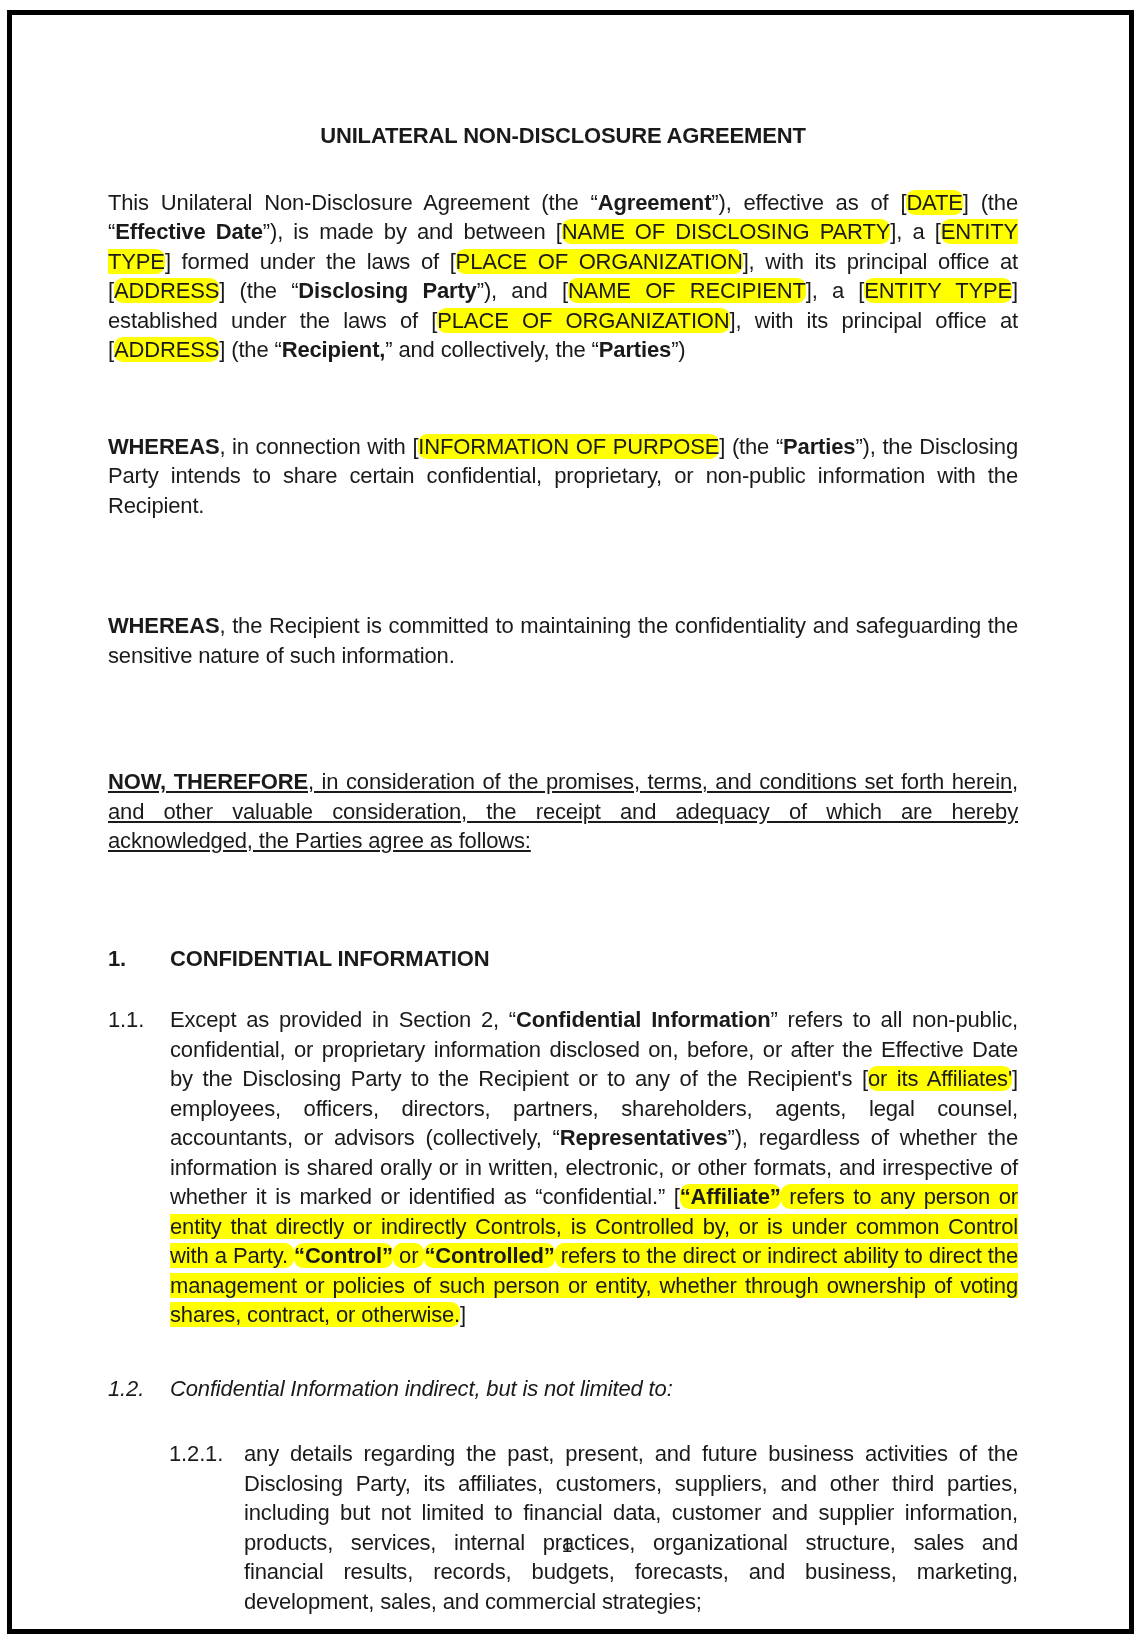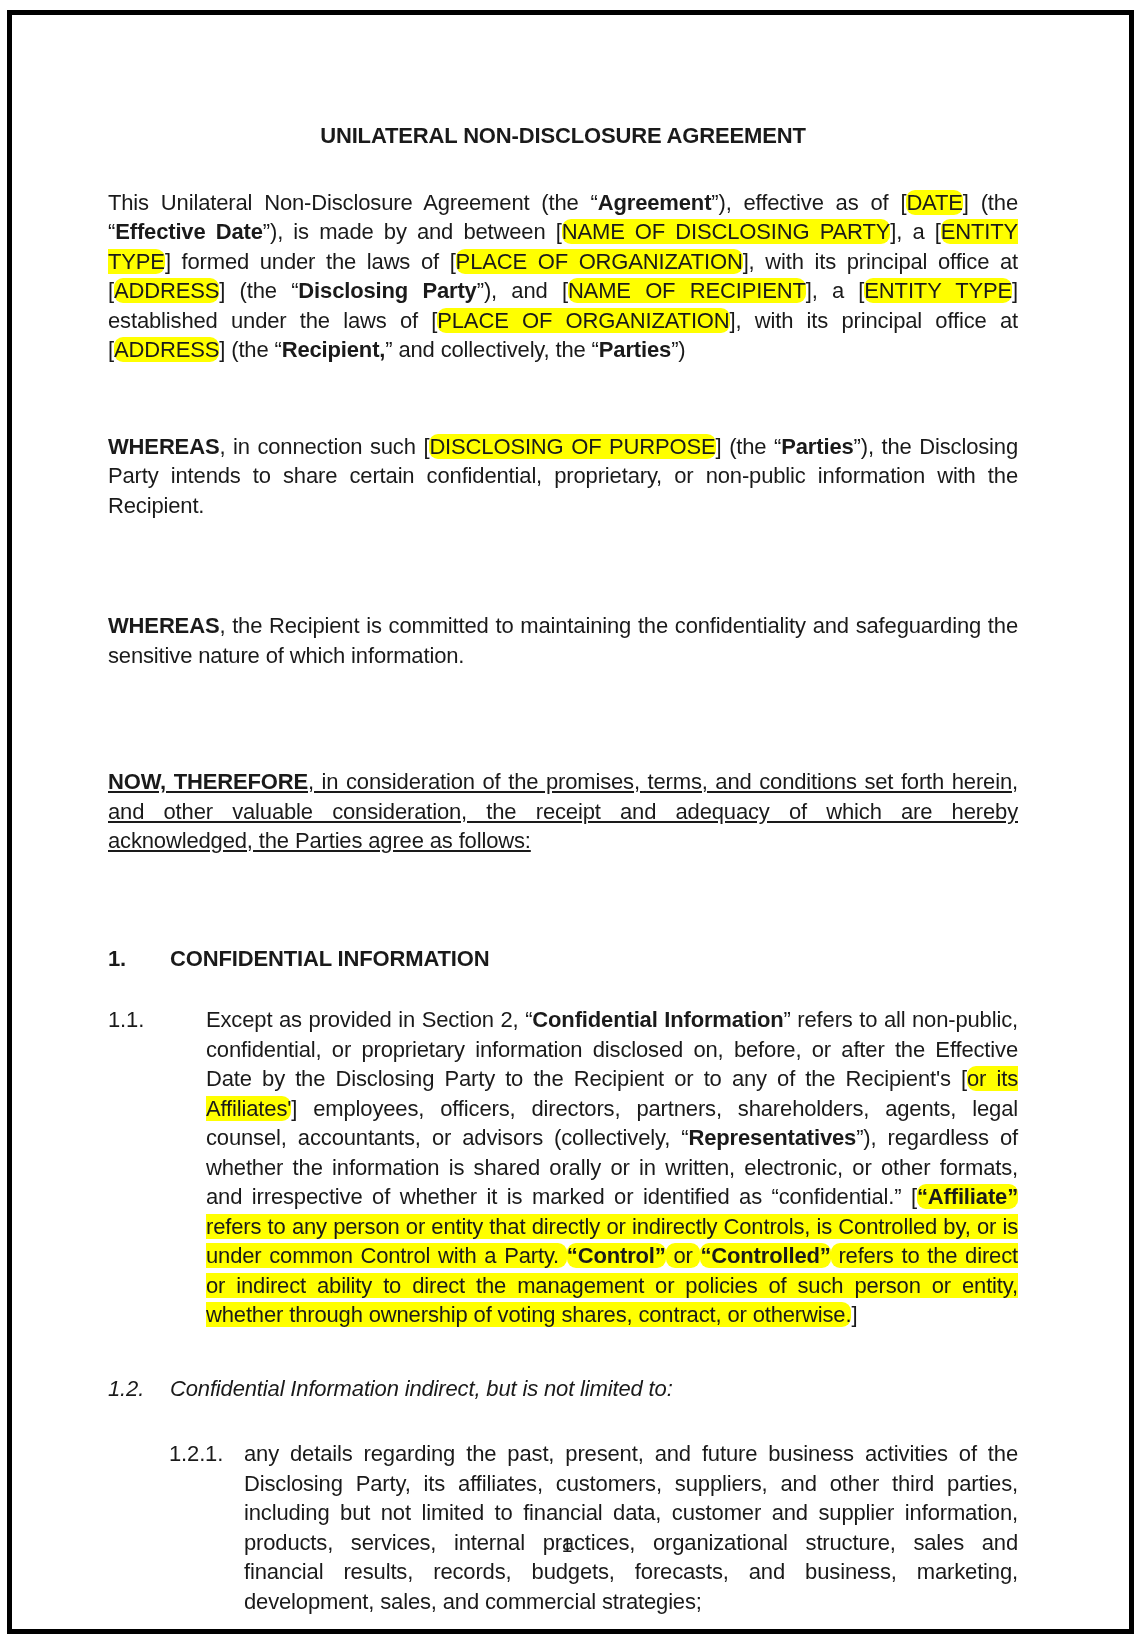--- a/index.html
+++ b/index.html
@@ -25,21 +25,21 @@
   .b{font-weight:700;}
   .hl{background:var(--hl,#ffff00);border-radius:9px;}
   .para{text-align:justify;margin:0;}
   .title{ text-align:center;margin-top:121px;font-weight:700; }
   .p-intro{margin-top:37px;}
   .p-w1{margin-top:67px;}
   .p-w2{margin-top:91px;}
   .p-now{margin-top:97px;text-decoration:underline;}
   .row{display:flex;align-items:flex-start;}
   .heading{margin-top:88px;font-weight:700;}
-  .c11{margin-top:32px;gap:36px;}
+  .c11{margin-top:32px;}
   .c12{margin-top:44px;font-style:italic;}
   .c121{margin-top:36px;margin-left:61px;}
   .num{flex:0 0 62px;}
   .num.l2n{flex:0 0 75px;}
   .body{flex:1;min-width:0;}
   .pagenum{
     position:absolute;left:112px;width:910px;top:1531px;
     text-align:center;font-size:19px;line-height:29.5px;
   }
 </style>
@@ -47,23 +47,23 @@
 <body>
 
 <div class="sheet">
   <div class="frame"></div>
 
   <div class="content">
     <div class="title">UNILATERAL NON-DISCLOSURE AGREEMENT</div>
 
     <p class="para p-intro"><span>This Unilateral Non-Disclosure Agreement (the “</span><span class="b">Agreement</span><span>”), effective as of [</span><span class="hl">DATE</span><span>] (the “</span><span class="b">Effective Date</span><span>”), is made by and between [</span><span class="hl">NAME OF DISCLOSING PARTY</span><span>], a [</span><span class="hl">ENTITY TYPE</span><span>] formed under the laws of [</span><span class="hl">PLACE OF ORGANIZATION</span><span>], with its principal office at [</span><span class="hl">ADDRESS</span><span>] (the “</span><span class="b">Disclosing Party</span><span>”), and [</span><span class="hl">NAME OF RECIPIENT</span><span>], a [</span><span class="hl">ENTITY TYPE</span><span>] established under the laws of [</span><span class="hl">PLACE OF ORGANIZATION</span><span>], with its principal office at [</span><span class="hl">ADDRESS</span><span>] (the “</span><span class="b">Recipient,</span><span>” and collectively, the “</span><span class="b">Parties</span><span>”)</span></p>
 
-    <p class="para p-w1"><span class="b">WHEREAS</span><span>, in connection such [</span><span class="hl">DISCLOSING OF PURPOSE</span><span>] (the “</span><span class="b">Parties</span><span>”), the Disclosing Party intends to share certain confidential, proprietary, or non-public information with the Recipient.</span></p>
+    <p class="para p-w1"><span class="b">WHEREAS</span><span>, in connection with [</span><span class="hl">INFORMATION OF PURPOSE</span><span>] (the “</span><span class="b">Parties</span><span>”), the Disclosing Party intends to share certain confidential, proprietary, or non-public information with the Recipient.</span></p>
 
-    <p class="para p-w2"><span class="b">WHEREAS</span><span>, the Recipient is committed to maintaining the confidentiality and safeguarding the sensitive nature of which information.</span></p>
+    <p class="para p-w2"><span class="b">WHEREAS</span><span>, the Recipient is committed to maintaining the confidentiality and safeguarding the sensitive nature of such information.</span></p>
 
     <p class="para p-now"><span class="b">NOW, THEREFORE</span><span>, in consideration of the promises, terms, and conditions set forth herein, and other valuable consideration, the receipt and adequacy of which are hereby acknowledged, the Parties agree as follows:</span></p>
 
     <div class="row heading">
       <span class="num">1.</span>
       <span class="body">CONFIDENTIAL INFORMATION</span>
     </div>
 
     <div class="row c11">
       <span class="num">1.1.</span>

